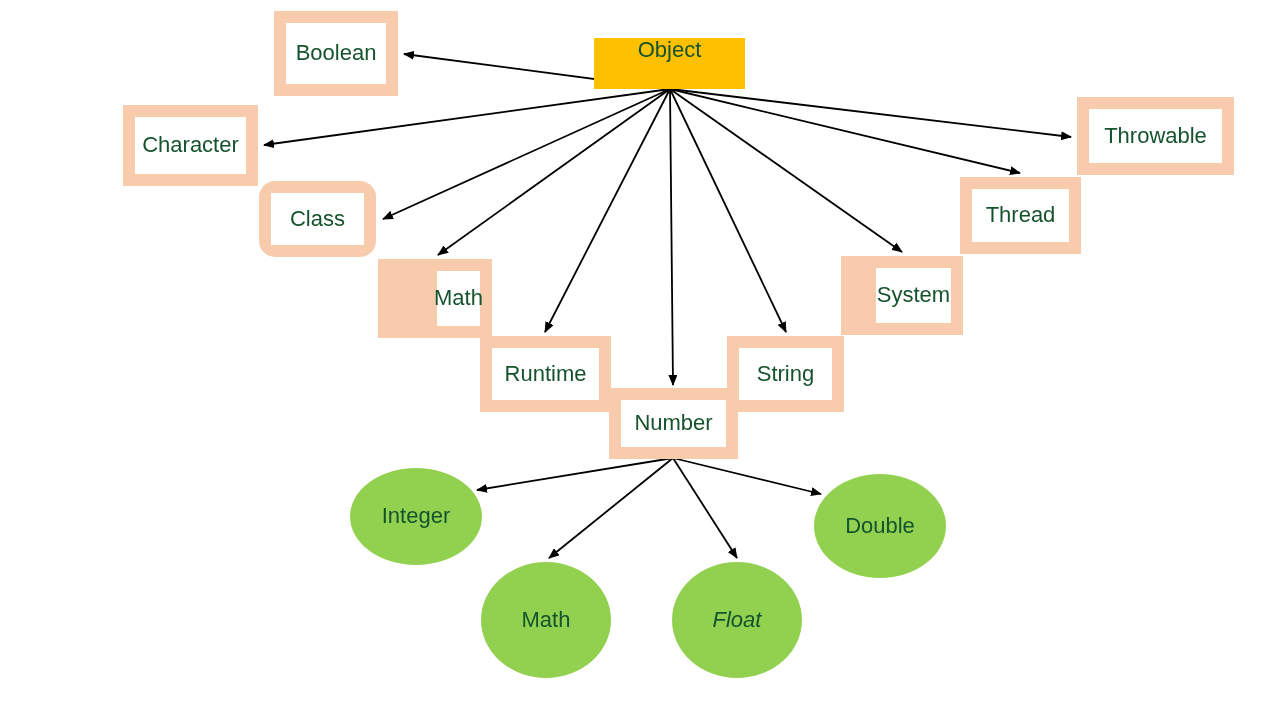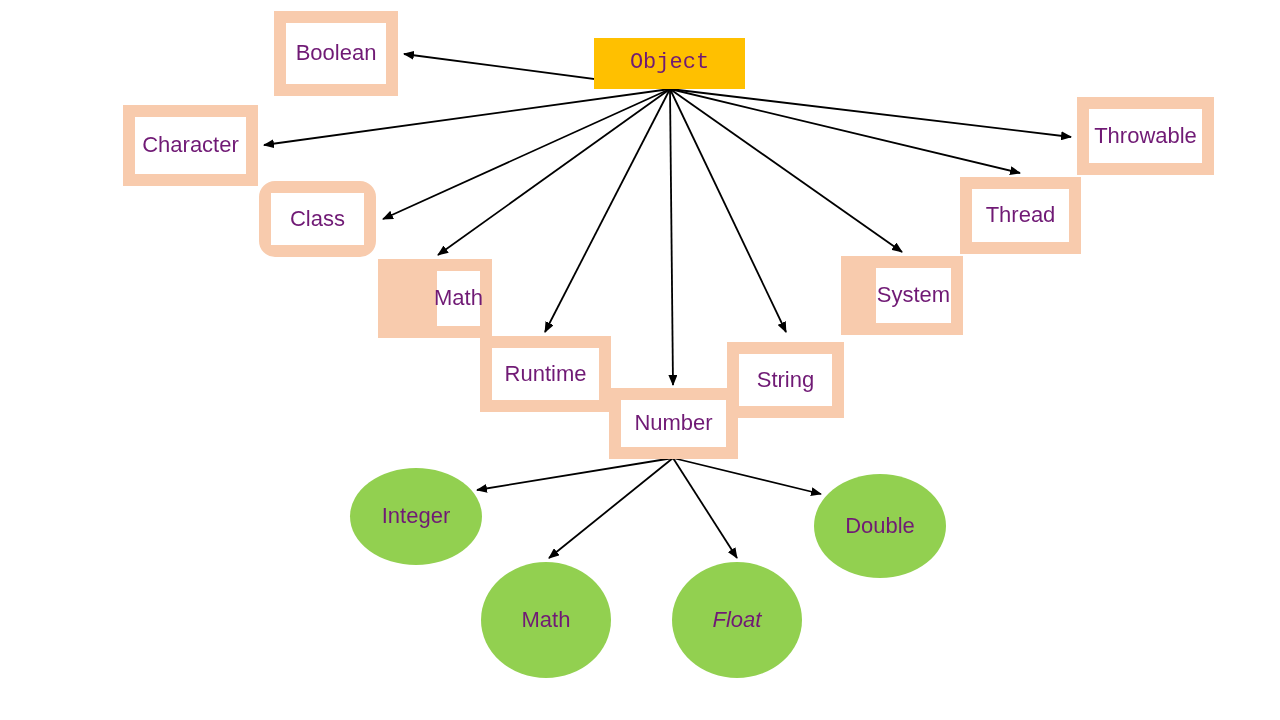--- a/index.html
+++ b/index.html
@@ -50,39 +50,37 @@
   }
   .node-root {
     background: #FFC000;
     border: none;
   }
   .node-root .inner {
     background: #FFC000;
     width: 100%;
     height: 100%;
     display: flex;
-    align-items: center;
     justify-content: center;
-    font-family: Liberation Mono, monospace;
   }
   .node-ellipse {
     background: #92D050;
     border-radius: 50%;
   }
   .node-ellipse .inner {
     background: transparent;
     width: 100%;
     height: 100%;
     display: flex;
     align-items: center;
     justify-content: center;
   }
   .label {
     font-size: 22px;
-    color: #701a75;
+    color: #14532d;
     white-space: nowrap;
   }
 </style>
 </head>
 <body>
 
 <div id="canvas">
 
   <svg id="edges" viewBox="0 0 1280 720" width="1280" height="720" xmlns="http://www.w3.org/2000/svg">
     <defs>
@@ -137,36 +135,36 @@
       <div class="node node-rect" style="left: 480px; top: 336px; width: 131px; height: 76px;">
         <div class="inner">
           <span class="label">Runtime</span>
         </div>
       </div>
       <div class="node node-rect" style="left: 609px; top: 388px; width: 129px; height: 71px;">
         <div class="inner">
           <span class="label">Number</span>
         </div>
       </div>
-      <div class="node node-rect" style="left: 727px; top: 336px; width: 117px; height: 76px; margin-top: 6px;">
+      <div class="node node-rect" style="left: 727px; top: 336px; width: 117px; height: 76px;">
         <div class="inner">
           <span class="label">String</span>
         </div>
       </div>
       <div class="node node-rect" style="left: 841px; top: 256px; width: 122px; height: 79px; padding-left: 23px;">
         <div class="inner">
           <span class="label">System</span>
         </div>
       </div>
       <div class="node node-rect" style="left: 960px; top: 177px; width: 121px; height: 77px;">
         <div class="inner">
           <span class="label">Thread</span>
         </div>
       </div>
-      <div class="node node-rect" style="left: 1077px; top: 97px; width: 137px; height: 78px; text-align: center;">
+      <div class="node node-rect" style="left: 1077px; top: 97px; width: 157px; height: 78px; text-align: center;">
         <div class="inner">
           <span class="label">Throwable</span>
         </div>
       </div>
       <div class="node node-ellipse" style="left: 350px; top: 468px; width: 132px; height: 97px;">
         <div class="inner">
           <span class="label">Integer</span>
         </div>
       </div>
       <div class="node node-ellipse" style="left: 481px; top: 562px; width: 130px; height: 116px;">

